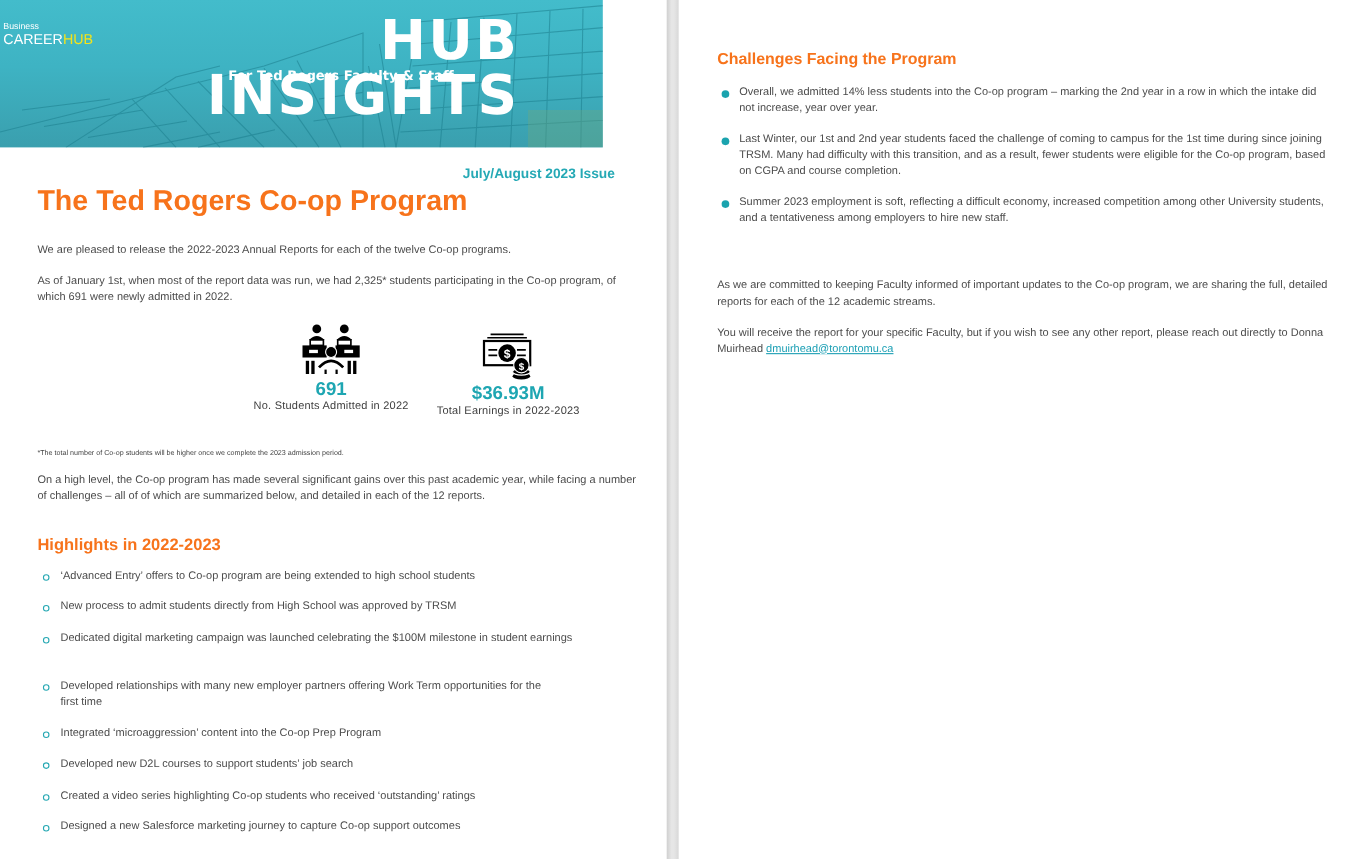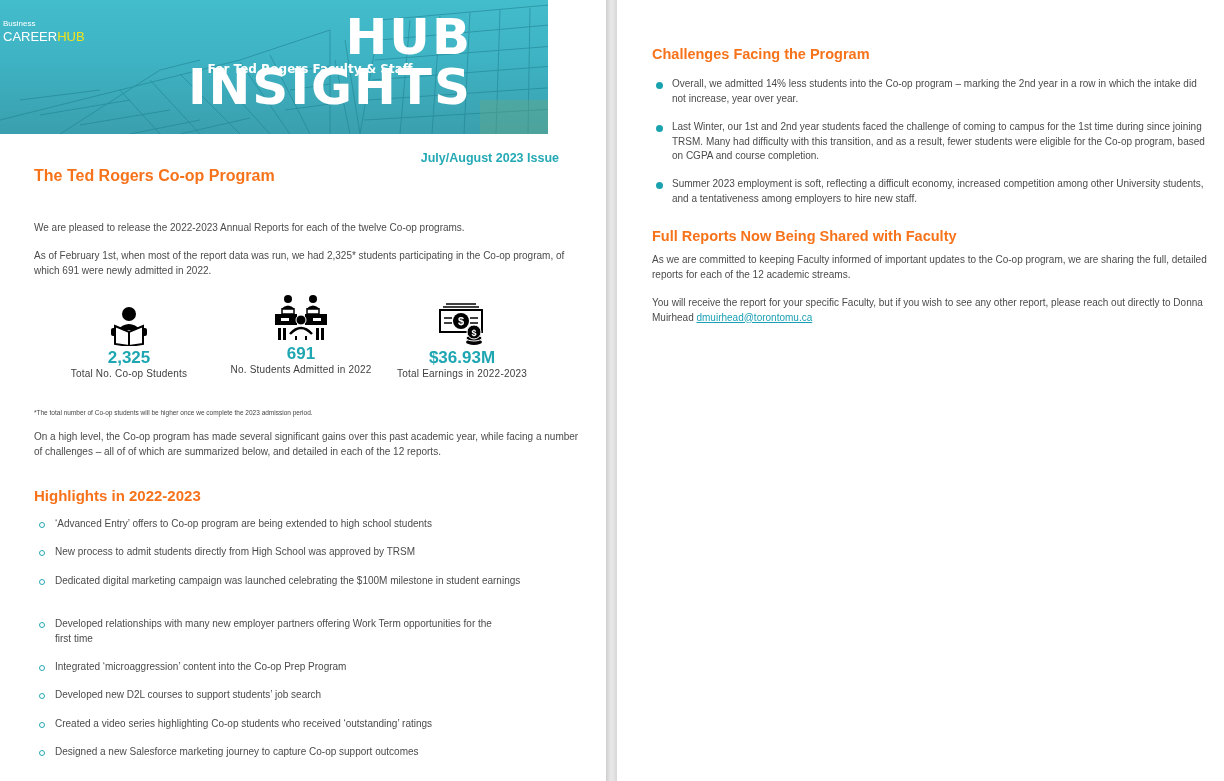--- a/index.html
+++ b/index.html
@@ -22,21 +22,21 @@
   .logo .hub { color: #f2e31b; }
   .banner-title { position: absolute; left: 148px; top: 12px; width: 324px; text-align: right;
                   font-family: "DejaVu Sans", sans-serif; font-weight: bold; font-size: 50px;
                   color: #fff; letter-spacing: 2px; line-height: 1; }
   .banner-sub { position: absolute; left: 148px; top: 62px; width: 324px; text-align: center;
                 font-family: "DejaVu Sans", sans-serif; font-weight: bold; font-size: 12px; color: #fff; }
 
   .issue { position: absolute; right: 47px; top: 151px; font-size: 12.5px; font-weight: bold; color: #25a9b5; }
   .h-orange { color: #f7731b; font-weight: bold; }
   .h-blue { color: #0f4a8d; font-weight: bold; }
-  .title-main { position: absolute; left: 34px; top: 167px; font-size: 16px; }
+  .title-main { position: absolute; left: 34px; top: 167px; font-size: 26px; }
   .title-sub { position: absolute; left: 34px; top: 192px; font-size: 16.5px; }
 
   .body-text { color: #4b4b4b; font-size: 10px; line-height: 14.5px; }
   .p1 { position: absolute; left: 34px; top: 221px; width: 560px; }
   .p2 { position: absolute; left: 34px; top: 249px; width: 550px; }
 
   .stat { position: absolute; width: 150px; text-align: center; }
   .stat .icon { height: 46px; display: flex; justify-content: center; align-items: flex-end; }
   .stat .value { font-size: 17px; font-weight: bold; color: #1ea6b2; margin-top: 3px; line-height: 18px; }
   .stat .label { font-size: 10px; color: #3e3e3e; line-height: 12px; margin-top: 1px; letter-spacing: 0.2px; }
@@ -89,36 +89,22 @@
       <span class="big"><span>CAREER</span><span class="hub">HUB</span></span>
     </div>
     <div class="banner-title">HUB INSIGHTS</div>
     <div class="banner-sub">For Ted Rogers Faculty &amp; Staff</div>
   </div>
 
   <div class="issue">July/August 2023 Issue</div>
   <div class="title-main h-orange">The Ted Rogers Co-op Program</div>
 
   <p class="p1 body-text">We are pleased to release the 2022-2023 Annual Reports for each of the twelve Co-op programs.</p>
-  <p class="p2 body-text">As of February 1st, when most of the report data was run, we had 2,325* students participating in the Co-op program, of which 691 were newly admitted in 2022.</p>
+  <p class="p2 body-text">As of January 1st, when most of the report data was run, we had 2,325* students participating in the Co-op program, of which 691 were newly admitted in 2022.</p>
 
-  <div class="stat stat-1">
-    <div class="icon">
-      <svg width="42" height="40" viewBox="0 0 42 40">
-        <circle cx="21" cy="8" r="7" fill="#000"></circle>
-        <path d="M9 24 Q21 12 33 24 Z" fill="#000"></path>
-        <path d="M7 20 L21 26 L35 20 L35 38 L21 40 L7 38 Z" fill="#fff" stroke="#000" stroke-width="2"></path>
-        <line x1="21" y1="26" x2="21" y2="40" stroke="#000" stroke-width="2"></line>
-        <rect x="3" y="22" width="5" height="8" rx="2" fill="#000"></rect>
-        <rect x="34" y="22" width="5" height="8" rx="2" fill="#000"></rect>
-      </svg>
-    </div>
-    <div class="value">2,325</div>
-    <div class="label">Total No. Co-op Students</div>
-  </div>
 
   <div class="stat stat-2">
     <div class="icon">
       <svg width="56" height="48" viewBox="0 0 56 48">
         <circle cx="15" cy="5" r="4" fill="#000"></circle>
         <circle cx="40" cy="5" r="4" fill="#000"></circle>
         <path d="M8 15 Q15 8 22 15 Z" fill="#000"></path>
         <path d="M33 15 Q40 8 47 15 Z" fill="#000"></path>
         <rect x="9" y="15" width="12" height="5" fill="#fff" stroke="#000" stroke-width="1.5"></rect>
         <rect x="34" y="15" width="12" height="5" fill="#fff" stroke="#000" stroke-width="1.5"></rect>
@@ -179,16 +165,15 @@
 </div>
 
 <div class="page page-right">
   <div class="r-h1 h-orange">Challenges Facing the Program</div>
   <ul class="ch body-text">
     <li style="top:0"><span class="dot"></span><span>Overall, we admitted 14% less students into the Co-op program – marking the 2nd year in a row in which the intake did not increase, year over year.</span></li>
     <li style="top:43px"><span class="dot"></span><span>Last Winter, our 1st and 2nd year students faced the challenge of coming to campus for the 1st time during since joining TRSM. Many had difficulty with this transition, and as a result, fewer students were eligible for the Co-op program, based on CGPA and course completion.</span></li>
     <li style="top:100px"><span class="dot"></span><span>Summer 2023 employment is soft, reflecting a difficult economy, increased competition among other University students, and a tentativeness among employers to hire new staff.</span></li>
   </ul>
 
-  <div class="r-h2 h-orange">Full Reports Now Being Shared with Faculty</div>
   <p class="rp1 body-text">As we are committed to keeping Faculty informed of important updates to the Co-op program, we are sharing the full, detailed reports for each of the 12 academic streams.</p>
   <p class="rp2 body-text"><span>You will receive the report for your specific Faculty, but if you wish to see any other report, please reach out directly to Donna Muirhead </span><a class="email">dmuirhead@torontomu.ca</a></p>
 </div>
 
 </body></html>

